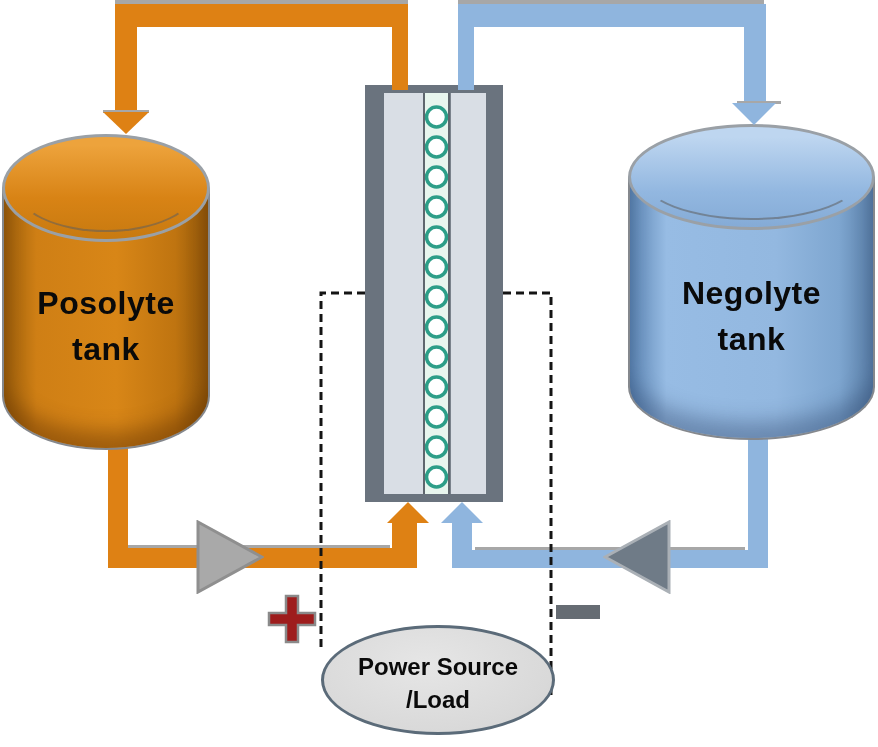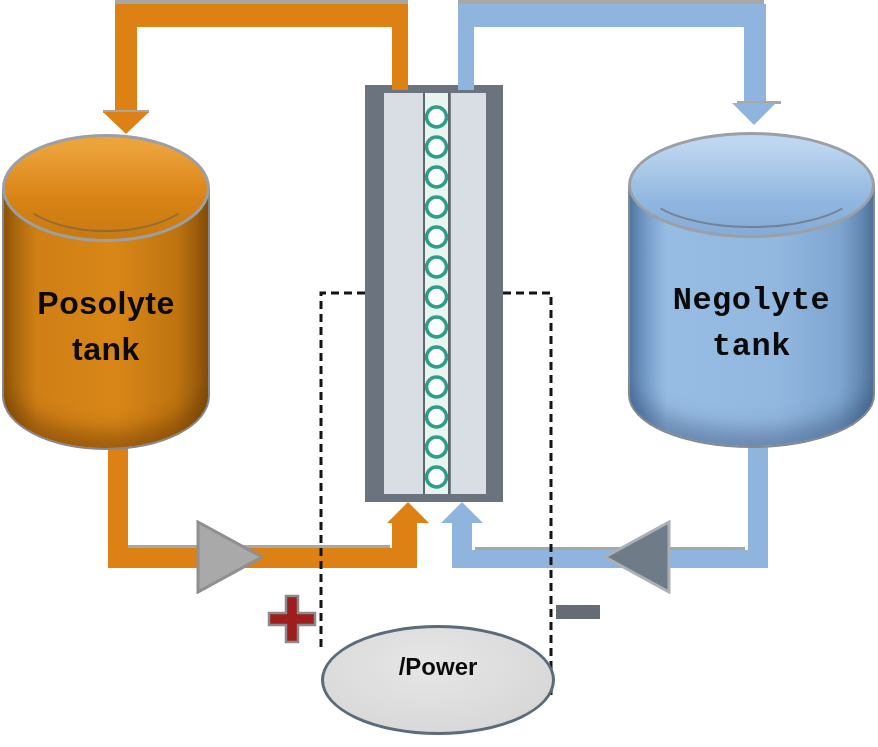--- a/index.html
+++ b/index.html
@@ -132,38 +132,39 @@
 
   <div class="tank" style="left:2px;top:134px;width:208px;height:316px;">
     <div id="posolyte-body" class="tank-body"></div>
     <div id="posolyte-top" class="tank-top"></div>
     <div class="tank-label" style="top:146px;">
       <div>Posolyte</div>
       <div>tank</div>
     </div>
   </div>
 
-  <div class="tank" style="left:628px;top:132px;width:247px;height:316px;font-family:Liberation Mono, monospace;">
+  <div class="tank" style="left:628px;top:124px;width:247px;height:316px;">
     <div id="negolyte-body" class="tank-body"></div>
     <div id="negolyte-top" class="tank-top"></div>
     <div class="tank-label" style="top:146px;">
       <div>Negolyte</div>
       <div>tank</div>
     </div>
   </div>
 
   <svg class="pump" style="left:196px;top:520px;" width="68" height="74" viewBox="0 0 68 74">
     <polygon points="2,2 66,37 2,72" fill="#A9A9A9" stroke="#8f8f8f" stroke-width="3"></polygon>
   </svg>
   <svg class="pump" style="left:603px;top:520px;" width="68" height="74" viewBox="0 0 68 74">
     <polygon points="66,2 2,37 66,72" fill="#6F7B87" stroke="#aab0b6" stroke-width="3"></polygon>
   </svg>
 
   <div id="power">
-    <div>/Power</div>
+    <div>Power Source</div>
+    <div>/Load</div>
   </div>
 
   <svg id="plus-terminal" viewBox="0 0 52 52">
     <path d="M20 3 h12 v17 h17 v12 h-17 v17 h-12 v-17 H3 V20 h17 Z" fill="#9E1D1D" stroke="#8a8a8a" stroke-width="2.5"></path>
   </svg>
   <div id="minus-terminal"></div>
 
 </div>
 
 </body></html>

